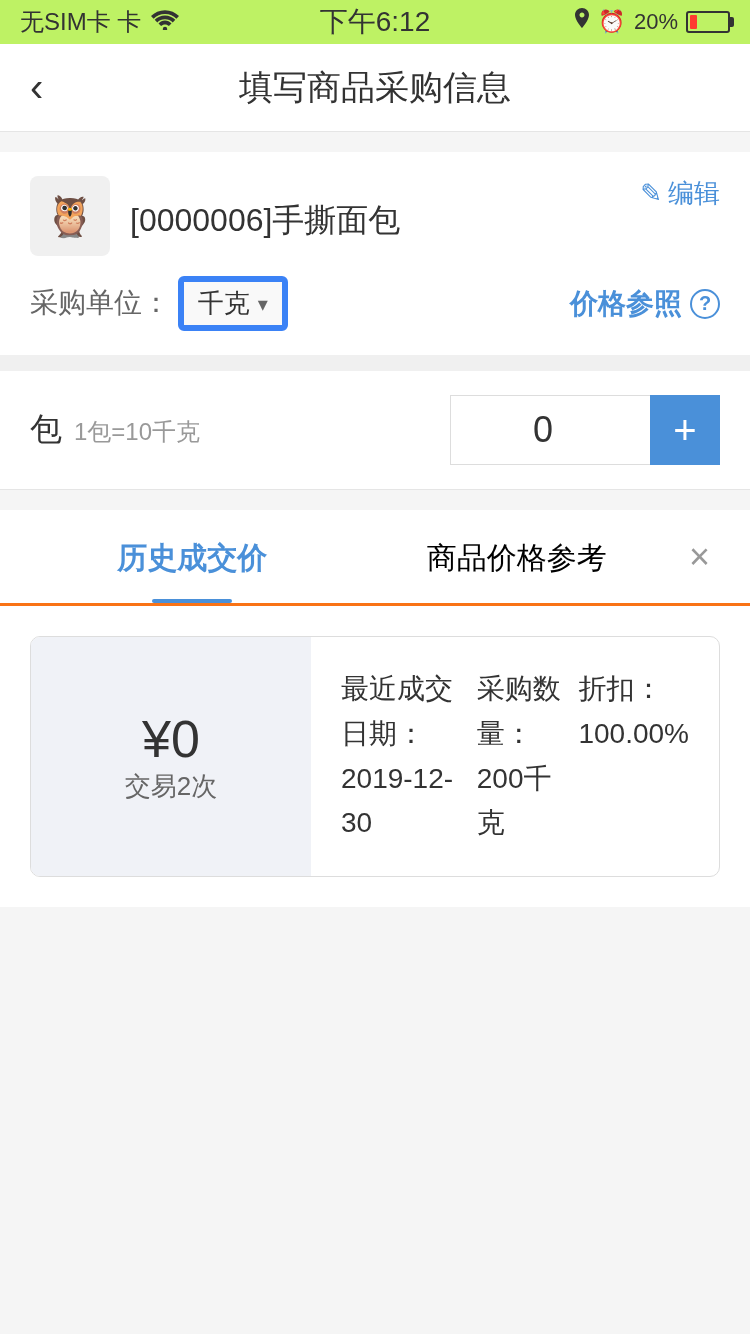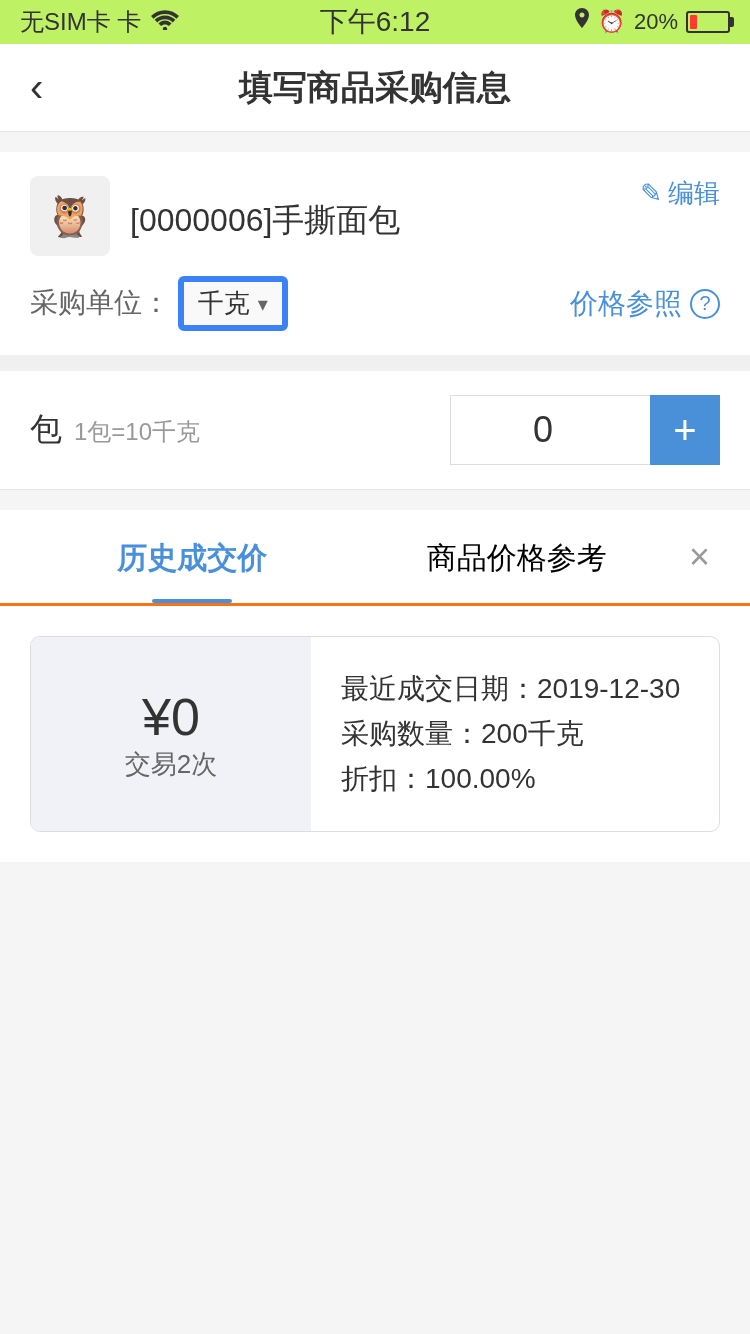--- a/index.html
+++ b/index.html
@@ -85,21 +85,21 @@
       font-size: 40px;
       color: #333;
       cursor: pointer;
       font-weight: 300;
     }
     .nav-title {
       position: absolute;
       left: 50%;
       transform: translateX(-50%);
       font-size: 34px;
-      font-weight: 700;
+      font-weight: 400;
       color: #333;
     }
 
     
     .product-card {
       background: #fff;
       margin-top: 20px;
       padding: 24px 30px;
     }
     .product-header {
@@ -169,20 +169,21 @@
       font-size: 20px;
       color: #666;
     }
     .price-ref {
       color: #4a90d9;
       font-size: 28px;
       display: flex;
       align-items: center;
       gap: 8px;
       cursor: pointer;
+      font-weight: bold;
     }
     .price-ref .help-icon {
       width: 30px;
       height: 30px;
       border: 2px solid #4a90d9;
       border-radius: 50%;
       display: inline-flex;
       align-items: center;
       justify-content: center;
       font-size: 20px;
@@ -316,23 +317,23 @@
       font-weight: 500;
       color: #333;
     }
     .price-trades {
       font-size: 26px;
       color: #666;
     }
     .price-card-right {
       padding: 30px 30px;
       display: flex;
-      flex-direction: column;
+      flex-direction: row;
       justify-content: center;
-      gap: 0;
+      gap: 16px;
     }
     .price-detail-item {
       font-size: 28px;
       color: #333;
       line-height: 1.6;
     }
     .price-detail-item span {
       color: #333;
     }
 

